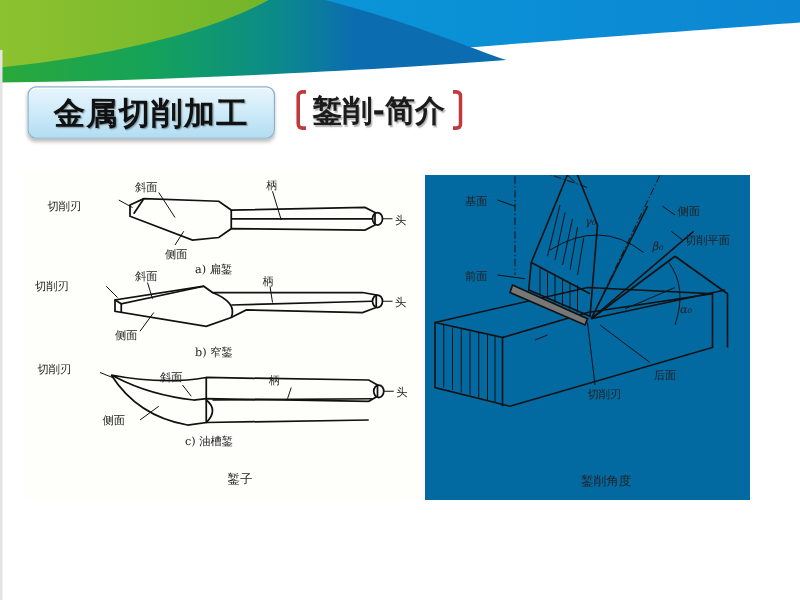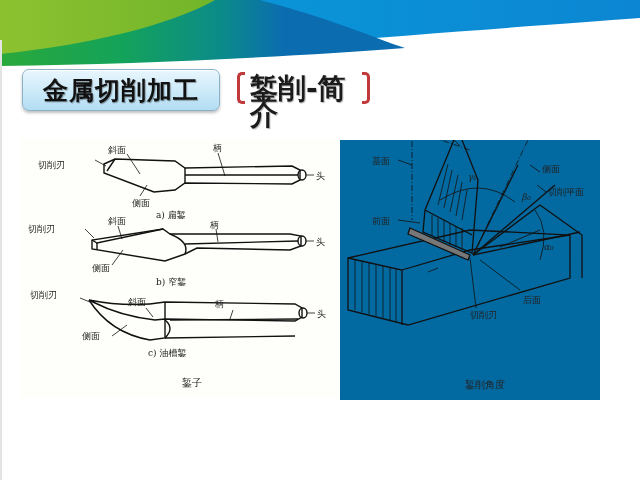--- a/index.html
+++ b/index.html
@@ -26,21 +26,21 @@
     text-shadow:1px 1px 1px rgba(0,0,0,0.35);
   }
   .bracket {
     position:absolute; top:72px; width:8px; height:32px;
     border:3px solid #c0393b; box-sizing:border-box;
   }
   .bracket.left { left:237px; border-right:none; border-radius:5px 0 0 5px; }
   .bracket.right { left:362px; border-left:none; border-radius:0 5px 5px 0; }
   .subtitle {
     position:absolute; left:250px; top:76px; width:110px; height:26px;
-    font-family:"DejaVu Sans", sans-serif; font-weight:bold; font-size:28px;
+    font-family:"DejaVu Sans", sans-serif; font-weight:bold; font-size:24px;
     color:#1b1b1b; letter-spacing:0px; line-height:26px;
     text-shadow:1px 1px 1px rgba(0,0,0,0.3);
   }
   .figure { position:absolute; }
   .fig-left { left:20px; top:138px; width:320px; height:260px; background:#fefefa; }
   .fig-right { left:340px; top:140px; width:260px; height:260px; background:#0369a1; }
   svg text { font-family:"DejaVu Serif", "Liberation Serif", serif; fill:#222; }
 </style>
 </head>
 <body>

